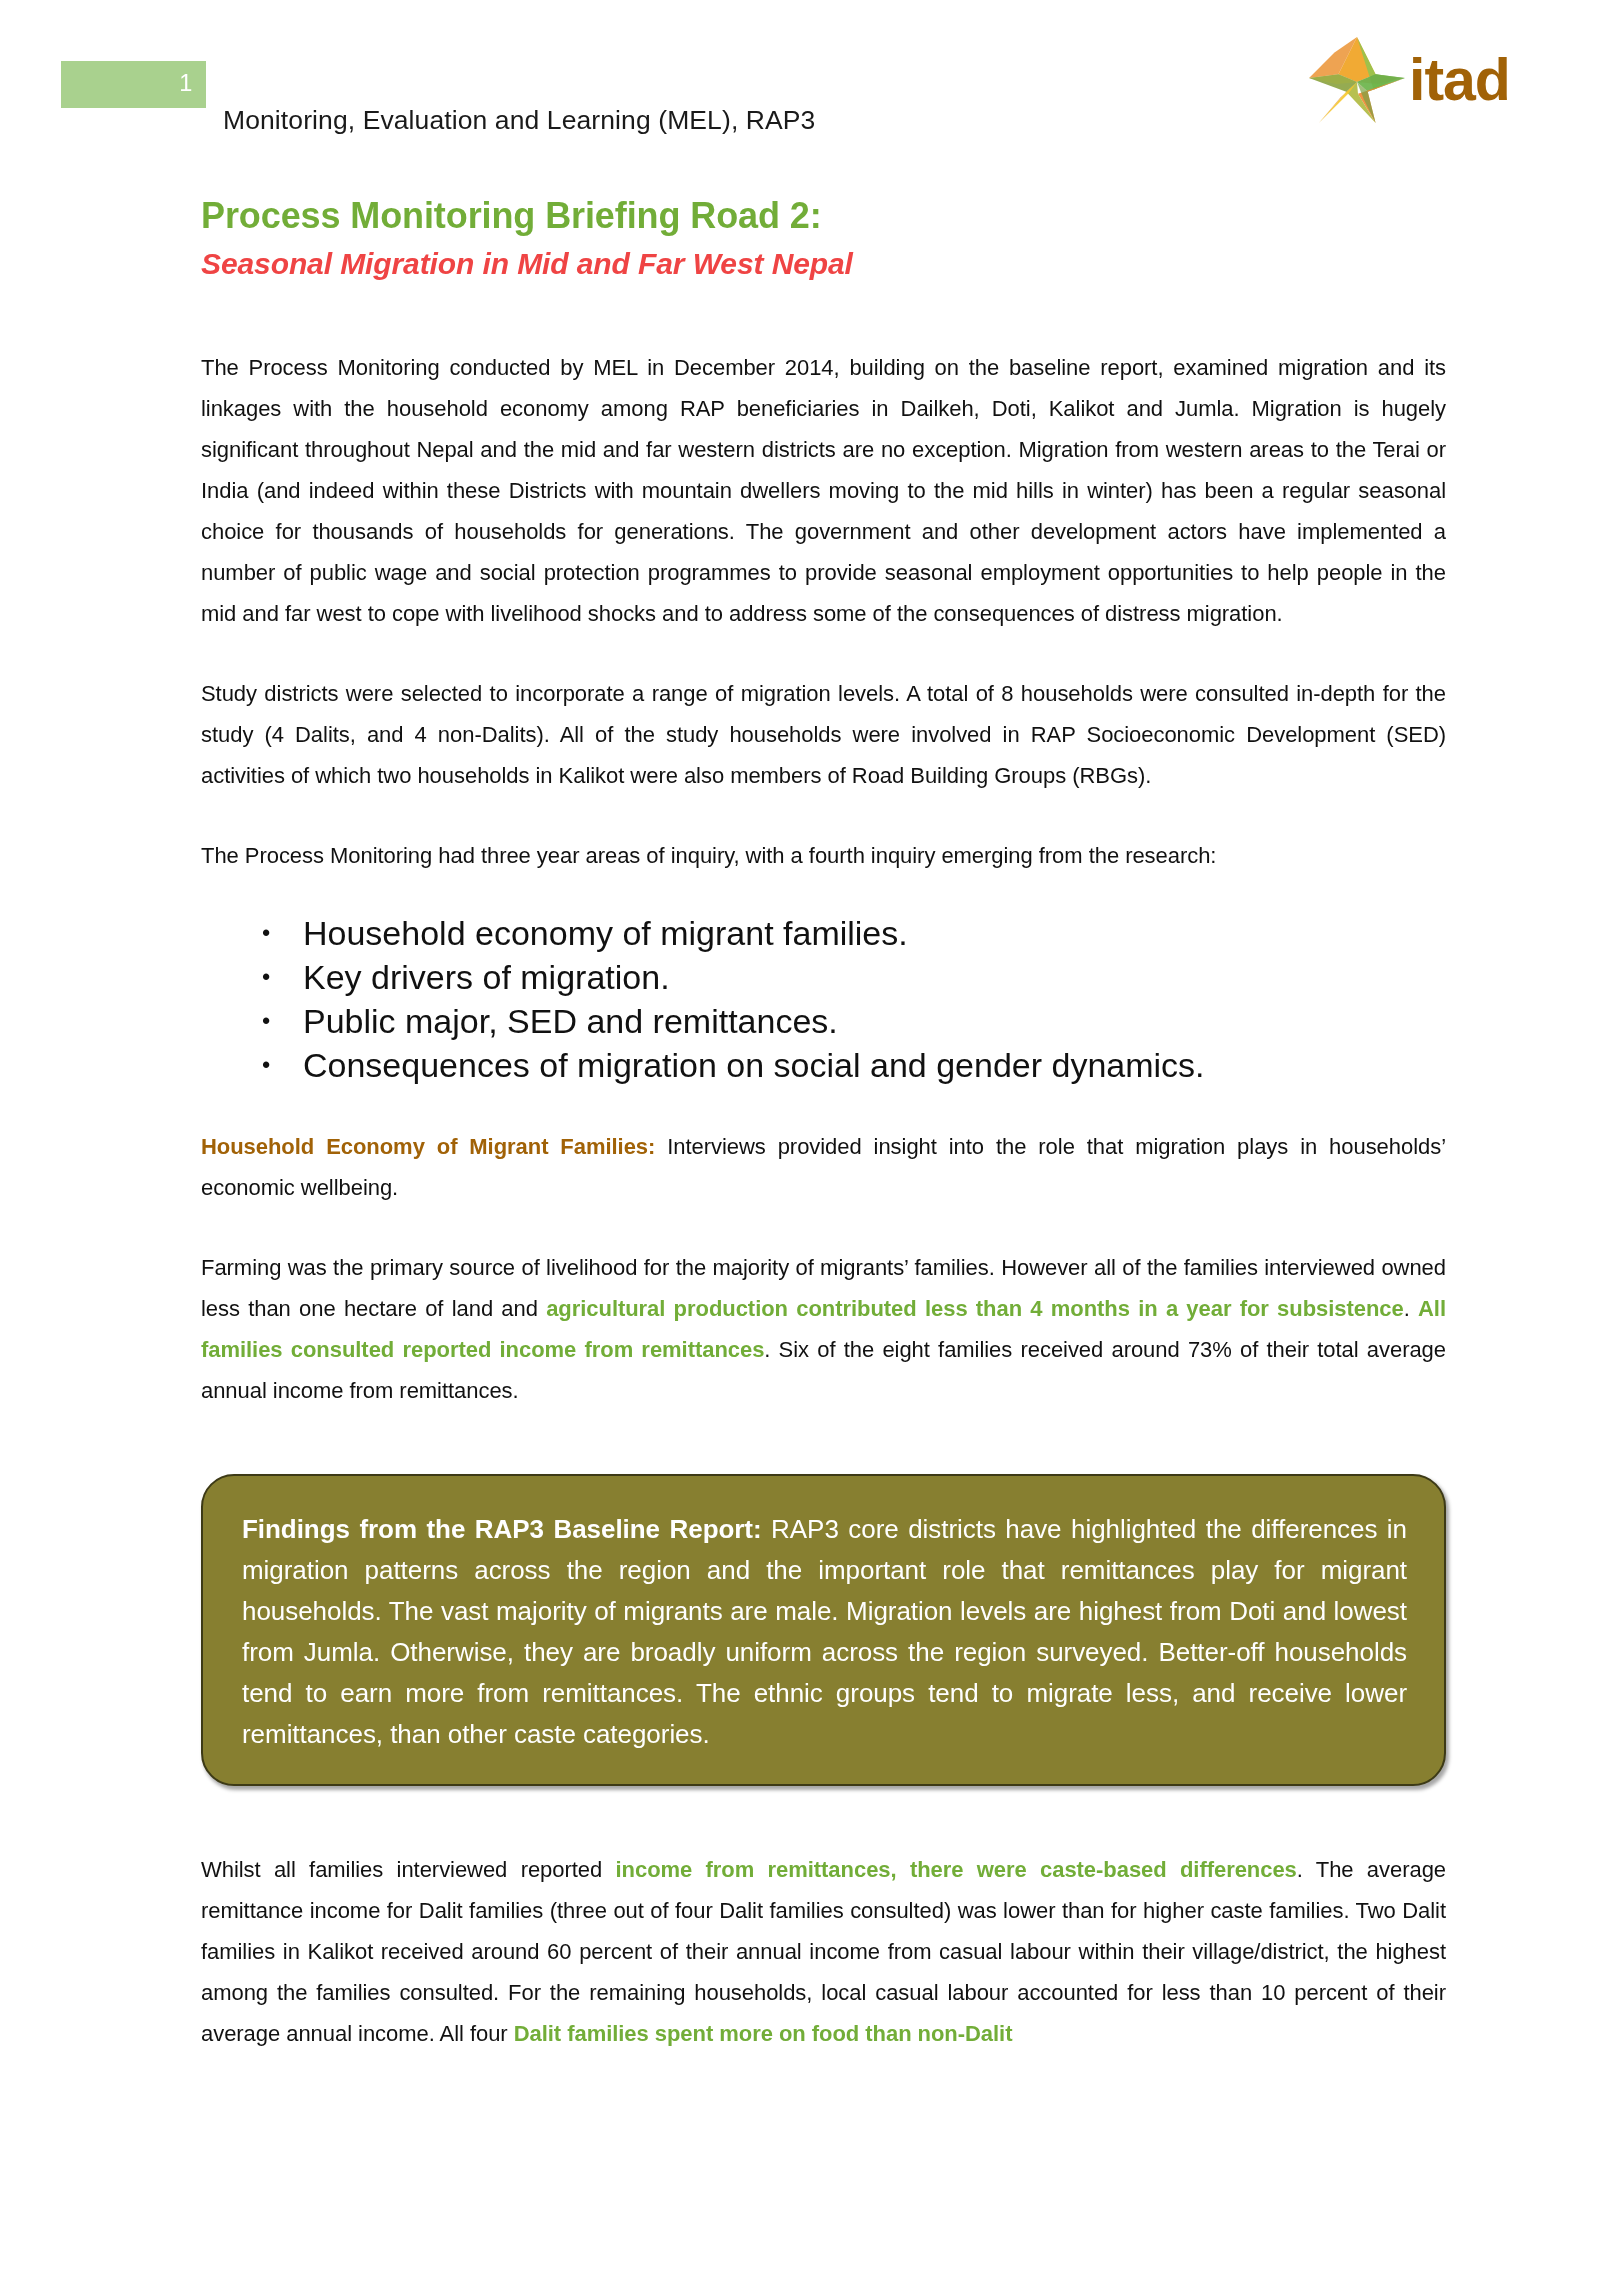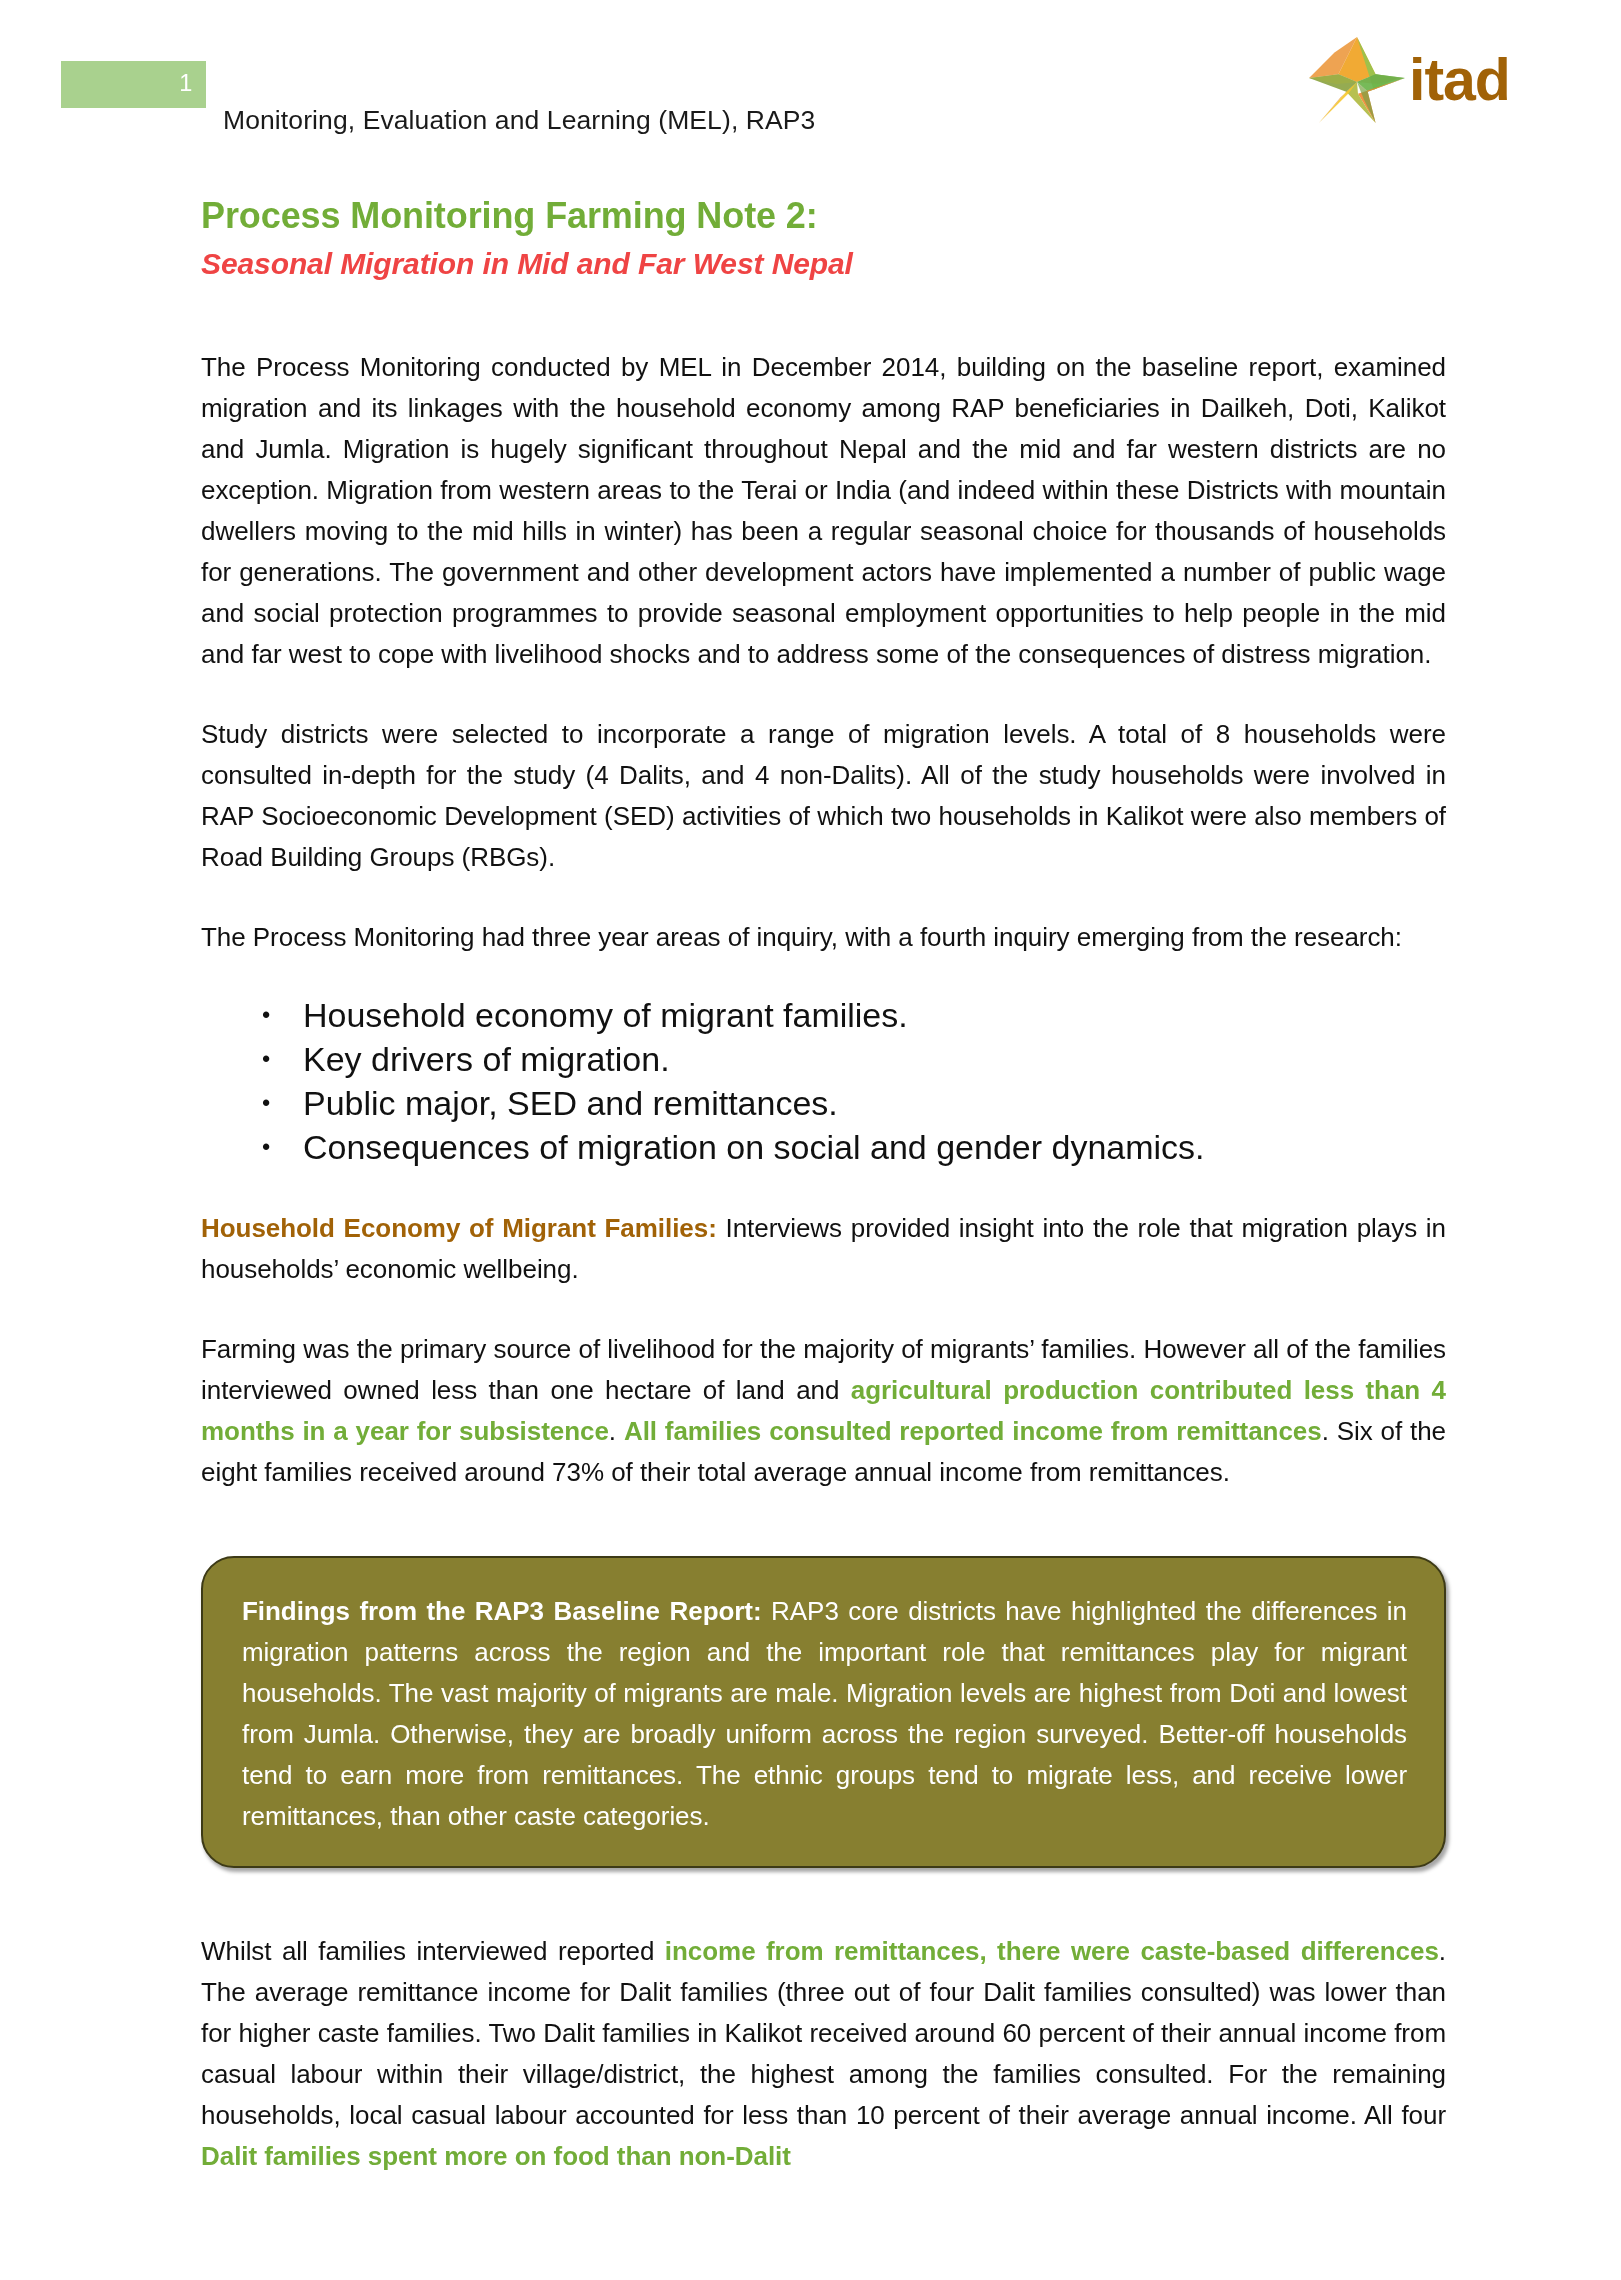--- a/index.html
+++ b/index.html
@@ -105,21 +105,21 @@
     font-size: 30px;
     line-height: 41px;
     font-weight: bold;
     font-style: italic;
     color: #ef4444;
     letter-spacing: -0.1px;
   }
 
   p.body {
     margin: 0;
-    font-size: 26px;
+    font-size: 22px;
     line-height: 41px;
     text-align: justify;
     color: #111111;
     letter-spacing: -0.05px;
   }
   .gap-lg { height: 63px; }
   .gap-md { height: 39px; }
   .gap-sm { height: 35px; }
 
   ul.bullets {
@@ -197,21 +197,21 @@
           <polygon points="51,48 32,40 2,44 30,50" fill="#9aaa33" opacity="0.7"></polygon>
           <polygon points="51,48 70,40 100,44 72,50" fill="#69a83c" opacity="0.7"></polygon>
         </g>
       </svg>
     </div>
     <div class="logo-word">itad</div>
   </div>
 
   <div class="content">
 
-    <h1 class="doc-title">Process Monitoring Farming Note 2:</h1>
+    <h1 class="doc-title">Process Monitoring Briefing Road 2:</h1>
     <h2 class="doc-subtitle">Seasonal Migration in Mid and Far West Nepal</h2>
 
     <div class="gap-lg"></div>
 
     <p class="body">The Process Monitoring conducted by MEL in December 2014, building on the baseline report, examined migration and its linkages with the household economy among RAP beneficiaries in Dailkeh, Doti, Kalikot and Jumla. Migration is hugely significant throughout Nepal and the mid and far western districts are no exception. Migration from western areas to the Terai or India (and indeed within these Districts with mountain dwellers moving to the mid hills in winter) has been a regular seasonal choice for thousands of households for generations. The government and other development actors have implemented a number of public wage and social protection programmes to provide seasonal employment opportunities to help people in the mid and far west to cope with livelihood shocks and to address some of the consequences of distress migration.</p>
 
     <div class="gap-md"></div>
 
     <p class="body">Study districts were selected to incorporate a range of migration levels. A total of 8 households were consulted in-depth for the study (4 Dalits, and 4 non-Dalits). All of the study households were involved in RAP Socioeconomic Development (SED) activities of which two households in Kalikot were also members of Road Building Groups (RBGs).</p>
 

